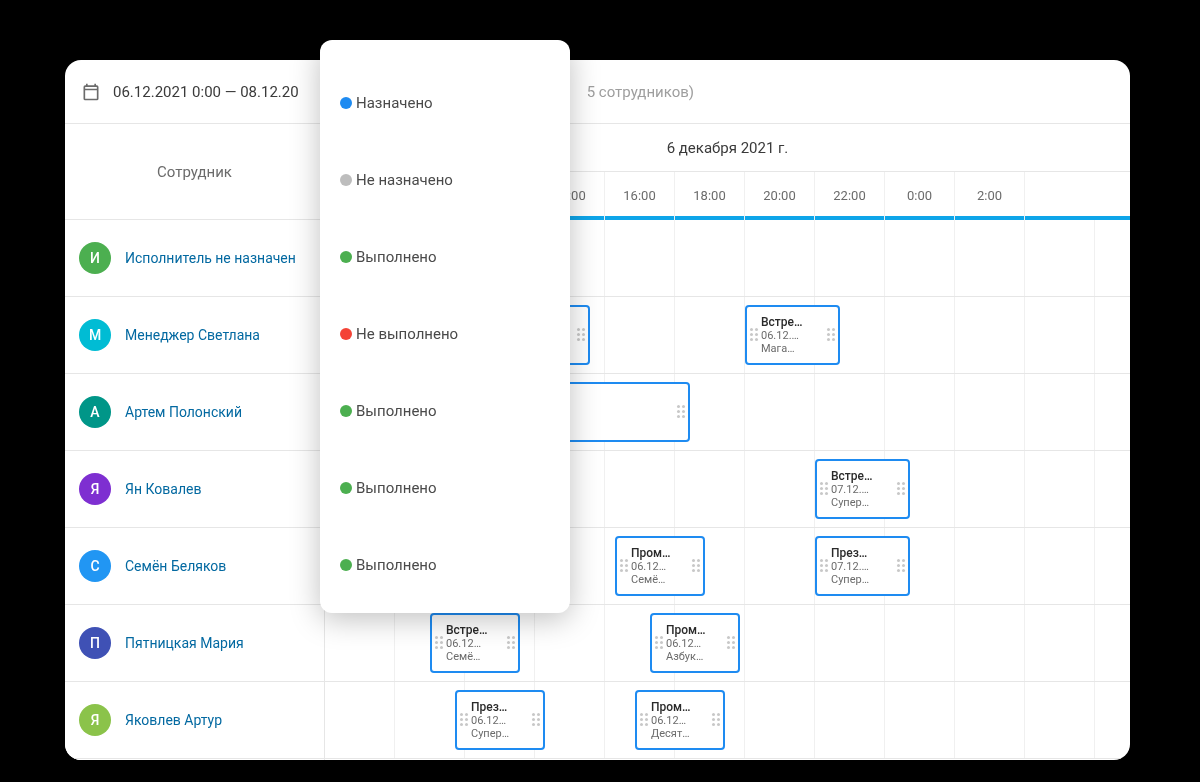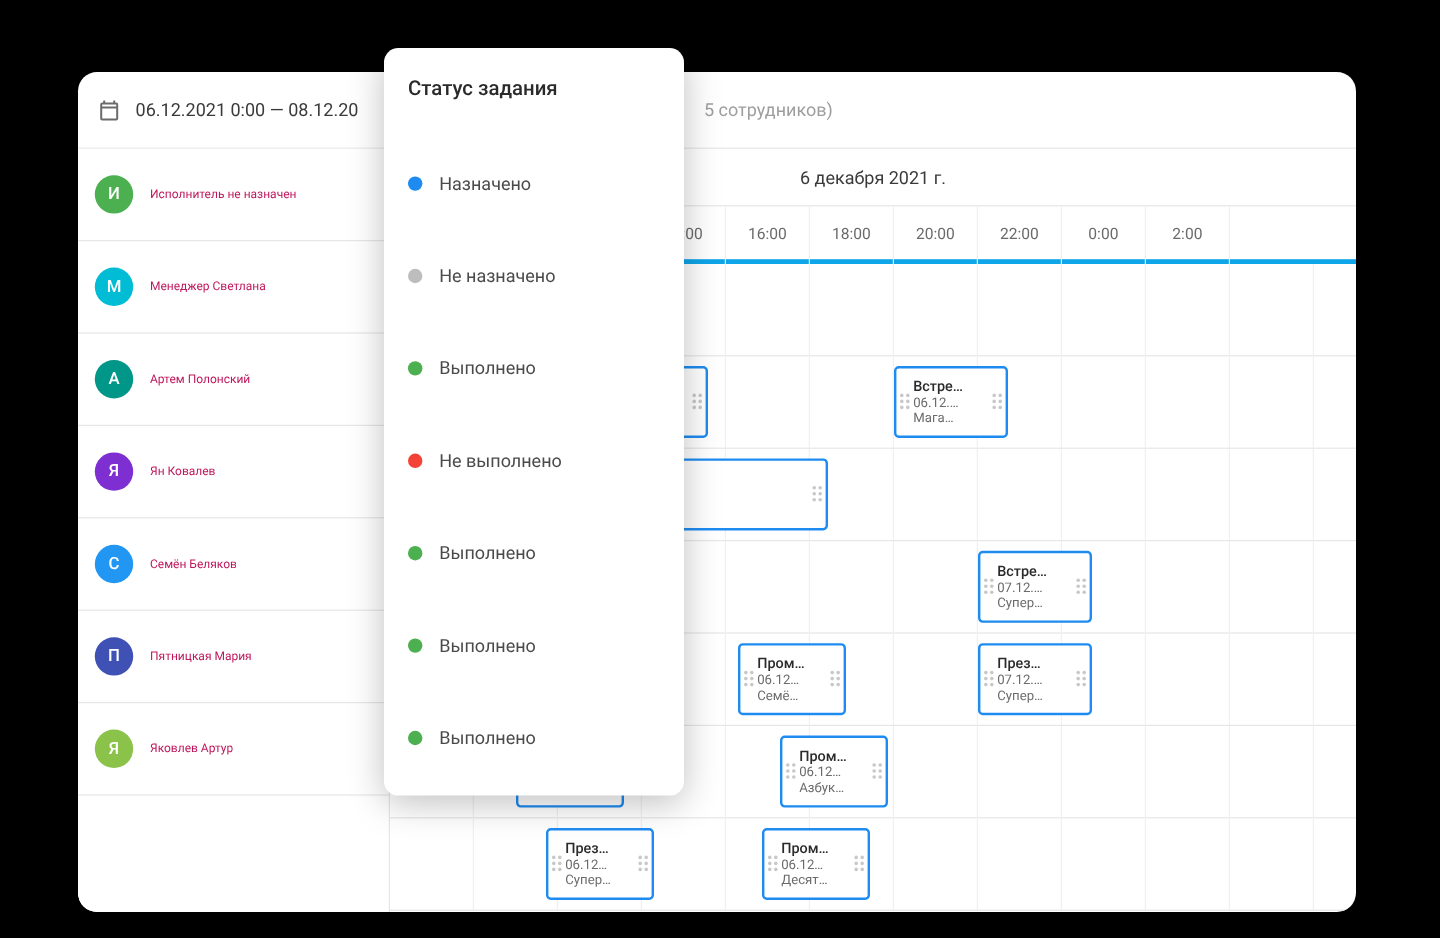--- a/index.html
+++ b/index.html
@@ -7,60 +7,61 @@
 .card{position:absolute;left:65px;top:60px;width:1065px;height:700px;background:#fff;border-radius:16px;box-shadow:0 4px 24px rgba(0,0,0,.15);overflow:hidden}
 .topbar{height:64px;border-bottom:1px solid #e6e6e6;display:flex;align-items:center;padding:0 16px;gap:12px}
 .cal-icon{width:20px;height:20px;fill:#6b6b6b;flex:none}
 .date-range{font-size:15px;color:#3a3a3a}
 .emp-count{font-size:15px;color:#9e9e9e;margin-left:auto;margin-right:420px}
 .grid{position:relative;height:636px}
 .left-col{position:absolute;left:0;top:0;width:260px;height:100%;border-right:1px solid #e6e6e6;background:#fff;z-index:2}
 .left-head{height:96px;border-bottom:1px solid #e6e6e6;display:flex;align-items:center;justify-content:center;font-size:15px;color:#6b6b6b}
 .emp-row{height:77px;border-bottom:1px solid #e6e6e6;display:flex;align-items:center;padding:0 14px;gap:14px}
 .avatar{width:32px;height:32px;border-radius:50%;display:flex;align-items:center;justify-content:center;font-size:14px;font-weight:500;color:#fff;flex:none}
-.emp-name{font-size:10px;color:#be185d;white-space:nowrap;overflow:hidden;text-overflow:ellipsis}
+.emp-name{font-size:14px;color:#0369a1;white-space:nowrap;overflow:hidden;text-overflow:ellipsis}
 .right-pane{position:absolute;left:260px;top:0;right:0;height:100%;overflow:hidden}
 .time-head{height:96px;border-bottom:4px solid #0ea5e9}
 .date-label{height:48px;border-bottom:1px solid #e6e6e6;display:flex;align-items:center;justify-content:center;font-size:15px;color:#3a3a3a}
 .hours-row{height:48px;display:flex;position:relative}
 .hour{flex:none;width:70px;text-align:center;font-size:13px;color:#6b6b6b;line-height:48px;border-right:1px solid #f0f0f0}
 .body-rows{position:relative}
 .body-row{height:77px;border-bottom:1px solid #e6e6e6;position:relative}
 .body-row .gridlines{position:absolute;inset:0;display:flex}
 .gridlines div{flex:none;width:70px;border-right:1px solid #f0f0f0;height:100%}
 .task{position:absolute;top:8px;height:60px;border:2px solid #1e8bf1;border-radius:4px;background:#fff;padding:4px 18px 4px 14px;font-size:12px;color:#4a4a4a;overflow:hidden;display:flex;flex-direction:column;justify-content:center}
 .task.gray{border-color:#b5b5b5}
 .task .t1{font-weight:500;color:#2a2a2a;white-space:nowrap;overflow:hidden;text-overflow:ellipsis}
 .task .t2,.task .t3{white-space:nowrap;overflow:hidden;text-overflow:ellipsis;font-size:11px;color:#6b6b6b}
 .drag-dots{position:absolute;top:50%;transform:translateY(-50%);width:8px;height:14px;display:grid;grid-template-columns:3px 3px;grid-template-rows:3px 3px 3px;gap:2px}
 .drag-dots.left{left:3px}
 .drag-dots.right{right:3px}
 .drag-dots span{background:#c8c8c8;border-radius:50%}
 .popover{position:absolute;left:320px;top:40px;width:250px;background:#fff;border-radius:12px;box-shadow:0 6px 30px rgba(0,0,0,.25);padding:24px 20px 10px;z-index:20}
 .popover h3{font-size:17px;font-weight:500;color:#2a2a2a;margin-bottom:30px}
-.status-item{display:flex;align-items:center;gap:14px;height:77px}
+.status-item{display:flex;align-items:center;gap:4px;height:77px}
 .dot{width:12px;height:12px;border-radius:50%;flex:none}
 .status-label{font-size:15px;color:#4a4a4a}
 </style>
 </head>
 <body>
 
 <div class="card">
 
   <div class="topbar">
     <svg class="cal-icon" viewBox="0 0 24 24">
         <path d="M19 4h-1V2h-2v2H8V2H6v2H5a2 2 0 0 0-2 2v14a2 2 0 0 0 2 2h14a2 2 0 0 0 2-2V6a2 2 0 0 0-2-2zm0 16H5V10h14v10zM5 8V6h14v2H5z"></path>
       </svg>
     <span class="date-range">06.12.2021 0:00 — 08.12.20</span>
     <span class="emp-count">5 сотрудников)</span>
   </div>
 
   <div class="grid">
 
     <div class="left-col">
+      <div class="left-head">Сотрудник</div>
       <div id="emp-list">
           <div class="emp-row">
             <div class="avatar" style="background: rgb(76, 175, 80);">И</div>
             <div class="emp-name">Исполнитель не назначен</div>
           </div>
           <div class="emp-row">
             <div class="avatar" style="background: rgb(0, 188, 212);">М</div>
             <div class="emp-name">Менеджер Светлана</div>
           </div>
           <div class="emp-row">
@@ -488,21 +489,20 @@
               </div>
             </div>
           </div>
         </div>
     </div>
 
   </div>
 </div>
 
 <div class="popover">
-  <h3>Статус задания</h3>
   <div id="status-list">
       <div class="status-item">
         <div class="dot" style="background: rgb(30, 139, 241);"></div>
         <div class="status-label">Назначено</div>
       </div>
       <div class="status-item">
         <div class="dot" style="background: rgb(189, 189, 189);"></div>
         <div class="status-label">Не назначено</div>
       </div>
       <div class="status-item">

